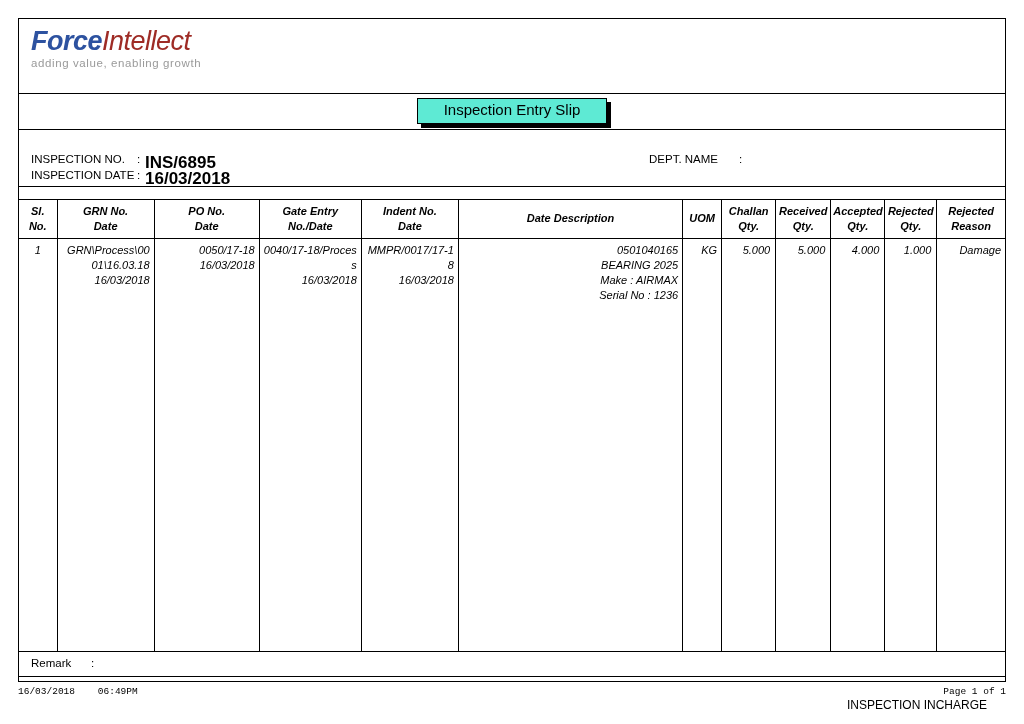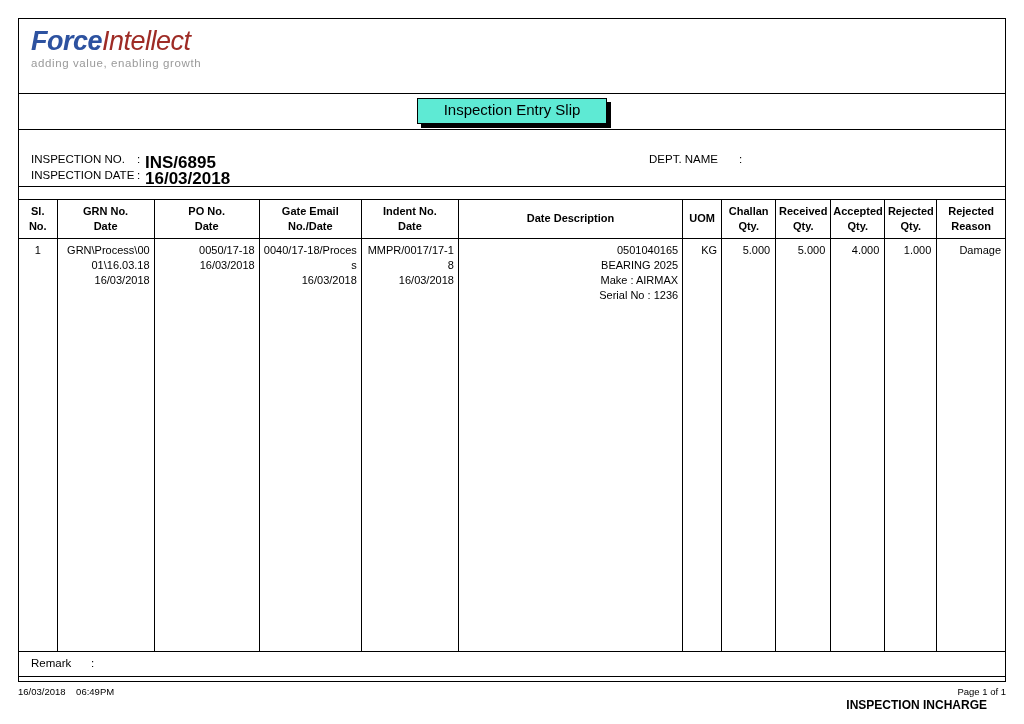--- a/index.html
+++ b/index.html
@@ -149,20 +149,21 @@
     border-bottom: 1.6px solid #000;
     box-sizing: border-box;
   }
 
   
   .grid {
     width: 100%;
     border-collapse: collapse;
     table-layout: fixed;
     font-size: 11px;
+    font-style: italic;
   }
   .grid th, .grid td {
     border-right: 1.3px solid #000;
     border-bottom: 0;
     padding: 0;
     vertical-align: top;
     box-sizing: border-box;
   }
   .grid th:last-child, .grid td:last-child { border-right: 0; }
 
@@ -199,37 +200,37 @@
     padding-top: 5px;
   }
   .remark-label { position: absolute; left: 12px; }
   .remark-colon { position: absolute; left: 72px; }
 
   
   .band-incharge {
     position: relative;
     height: 40px;
     box-sizing: border-box;
-    font-weight: bold;
   }
   .incharge-text {
     position: absolute;
     right: 18px;
     bottom: 5px;
     font-size: 12px;
   }
 
   
   .page-footer {
     position: absolute;
     left: 18px;
     top: 686px;
     width: 988px;
     height: 18px;
     font-size: 9.5px;
+    font-family: Liberation Mono, monospace;
   }
   .footer-left {
     position: absolute;
     left: 0;
     top: 0;
     white-space: pre;
   }
   .footer-right {
     position: absolute;
     right: 0;
@@ -303,21 +304,21 @@
           </th>
           <th>
             <span>GRN No.</span><br>
             <span>Date</span>
           </th>
           <th>
             <span>PO No.</span><br>
             <span>Date</span>
           </th>
           <th>
-            <span>Gate Email</span><br>
+            <span>Gate Entry</span><br>
             <span>No./Date</span>
           </th>
           <th>
             <span>Indent No.</span><br>
             <span>Date</span>
           </th>
           <th>
             <span>Date Description</span>
           </th>
           <th>

